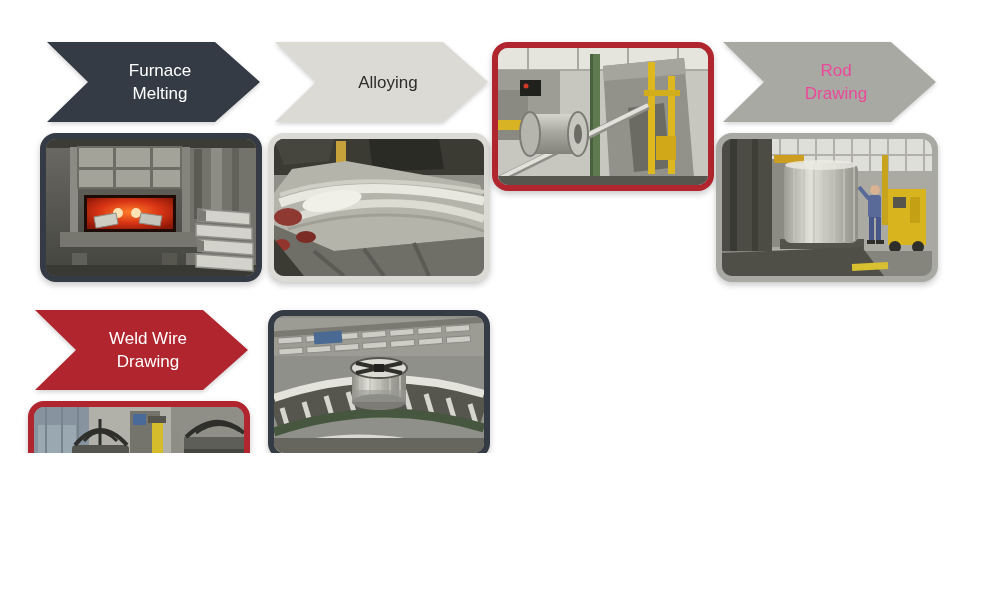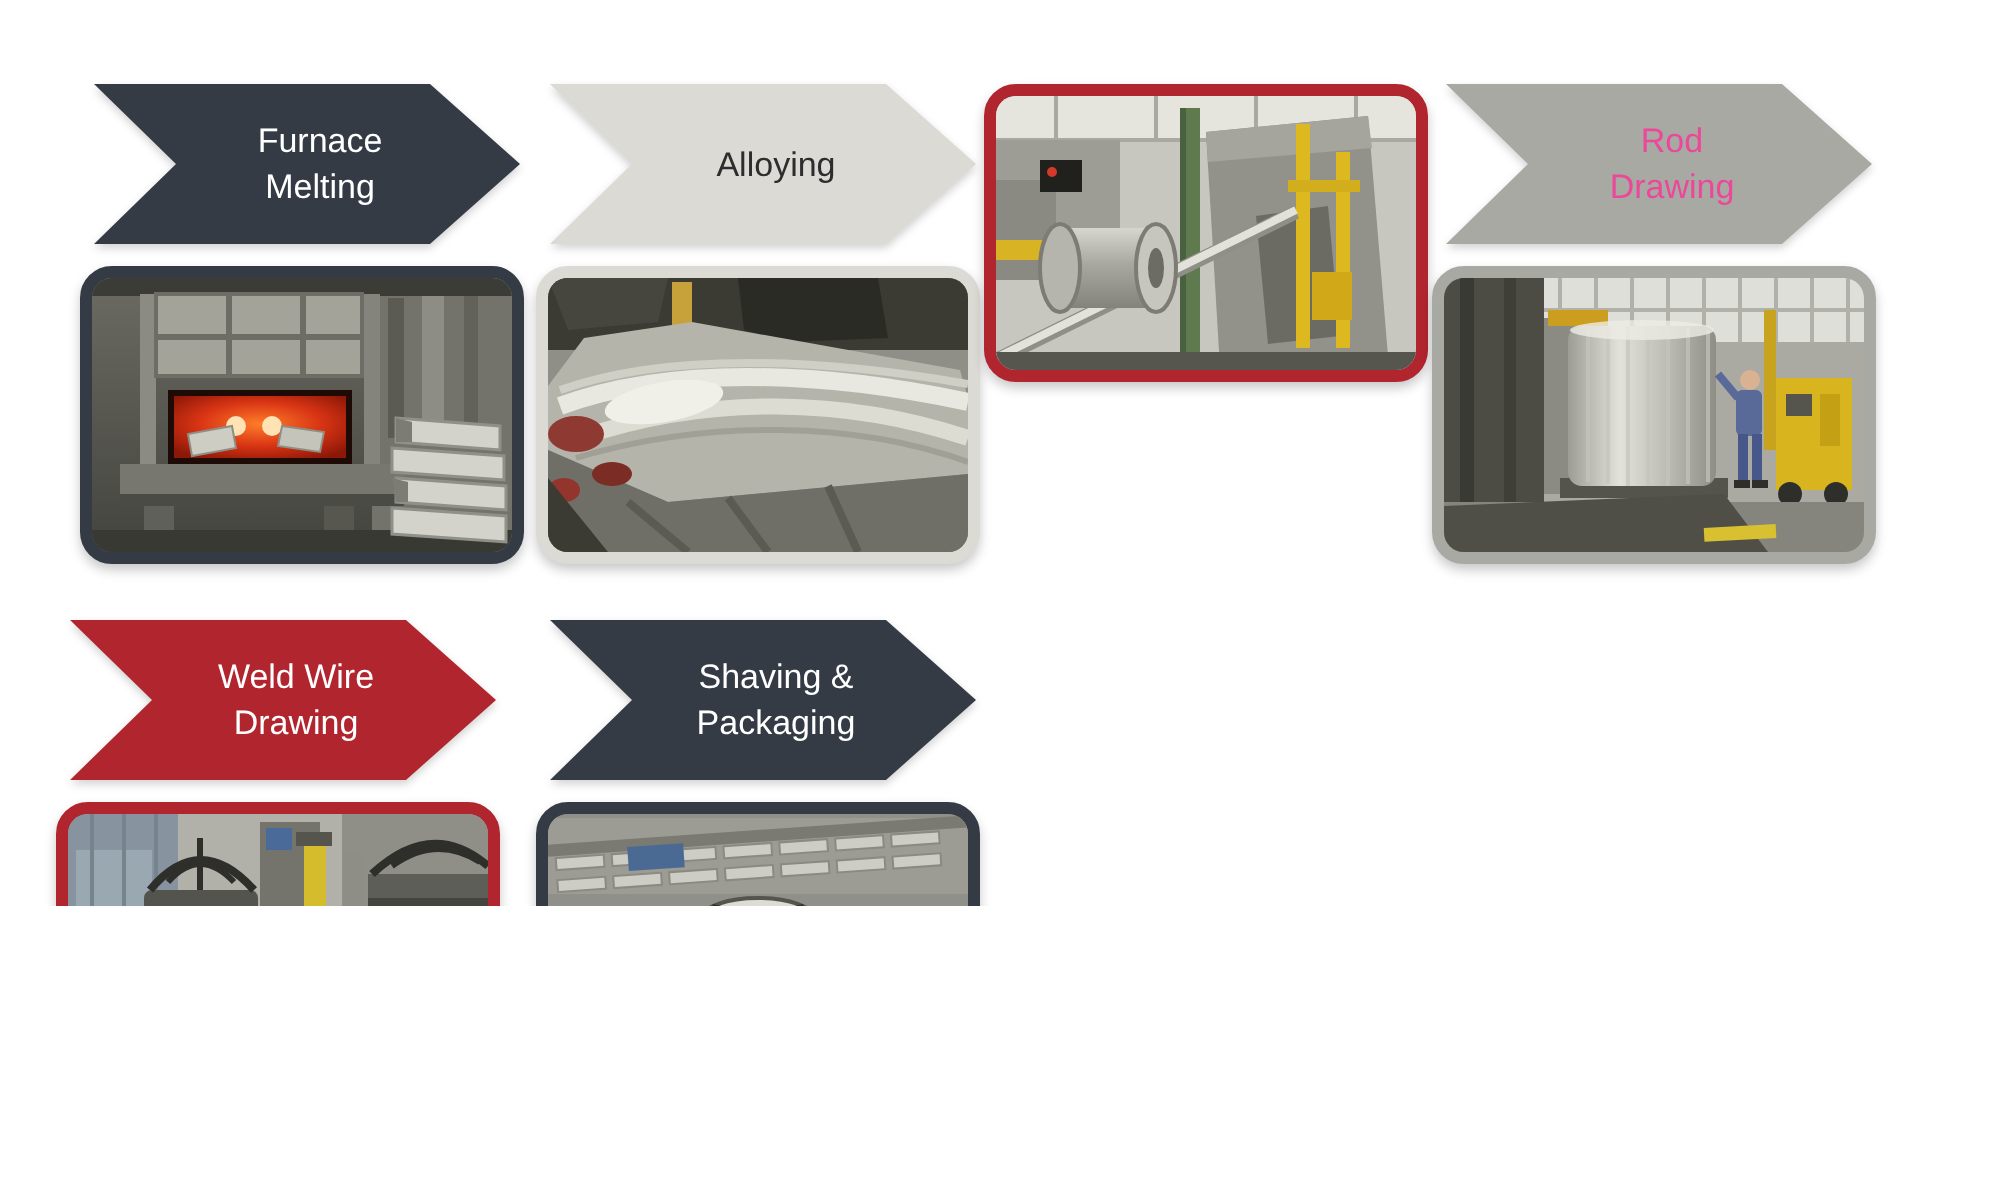--- a/index.html
+++ b/index.html
@@ -266,29 +266,20 @@
         <rect x="150" y="30" width="60" height="105" fill="#5e5e58"></rect>
         <path d="M150,44 H210 M150,58 H210 M150,72 H210 M150,86 H210 M150,100 H210 M150,114 H210" stroke="#45453f" stroke-width="4"></path>
         <path d="M152,30 Q182,2 210,26" stroke="#2e2e2a" stroke-width="4" fill="none"></path>
         <path d="M162,26 Q184,10 206,24" stroke="#2e2e2a" stroke-width="3" fill="none"></path>
         <rect x="138" y="20" width="9" height="40" fill="#8e8e87"></rect>
       </svg>
     </div>
   </div>
 
   <div class="step pos-5">
-    <div class="arrow-wrap">
-      <svg width="222" height="80" viewBox="0 0 222 80">
-        <polygon class="arrow-shape" points="7,0 175,0 220,40 175,80 7,80 48,40" fill="#343b45"></polygon>
-      </svg>
-      <div class="arrow-label" style="color: rgb(255, 255, 255);">
-        <span>Shaving &amp;</span>
-        <span>Packaging</span>
-      </div>
-    </div>
     <div class="photo" style="border-color: rgb(52, 59, 69);">
       <svg viewBox="0 0 210 137" preserveAspectRatio="none">
         <defs>
           <linearGradient id="spool6" x1="0" y1="0" x2="1" y2="0">
             <stop offset="0%" stop-color="#8e8e87"></stop>
               <stop offset="30%" stop-color="#e0e0d9"></stop>
               <stop offset="60%" stop-color="#aeaea7"></stop>
               <stop offset="100%" stop-color="#86867f"></stop>
           </linearGradient>
         </defs>

